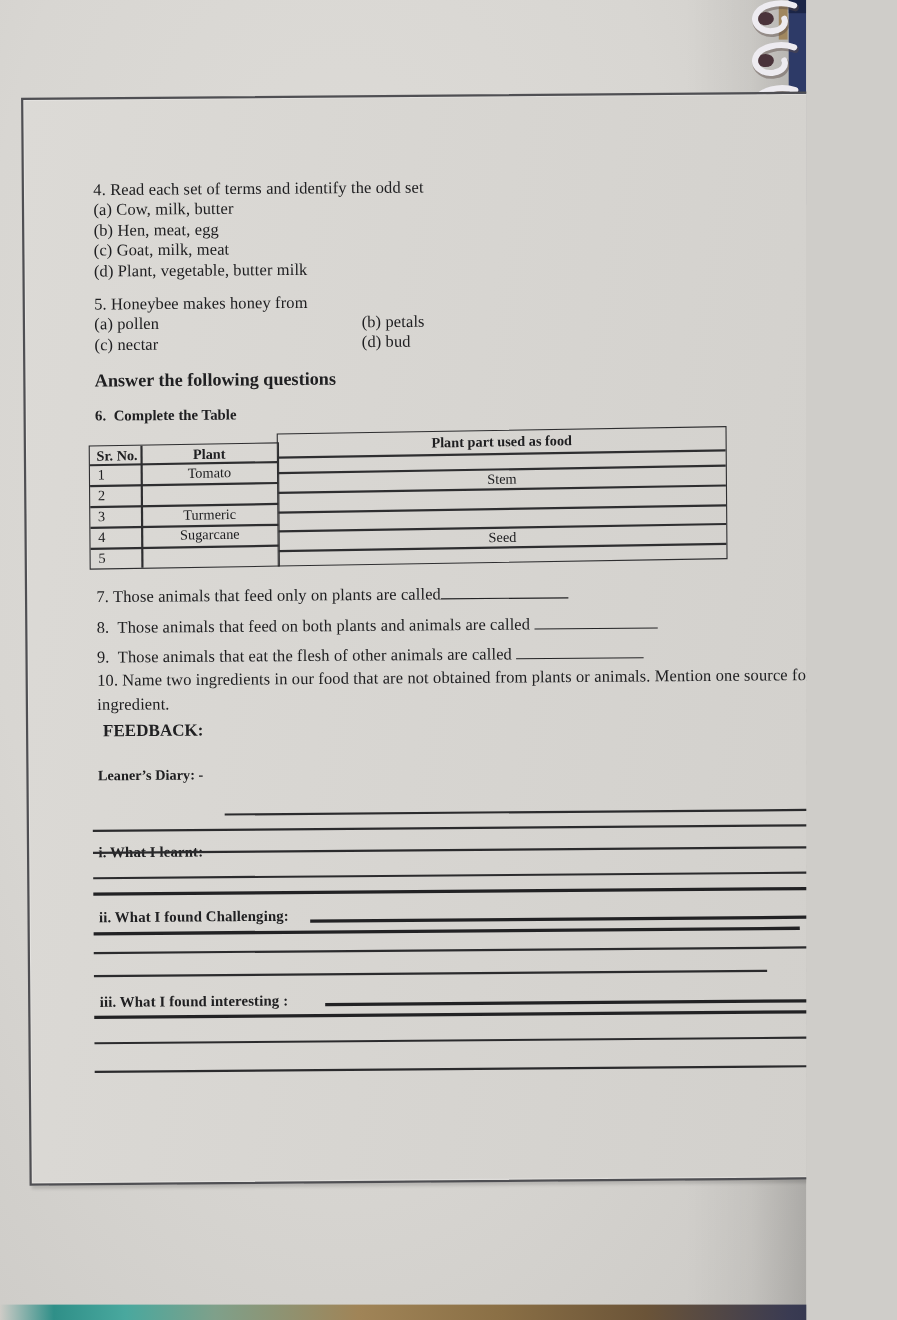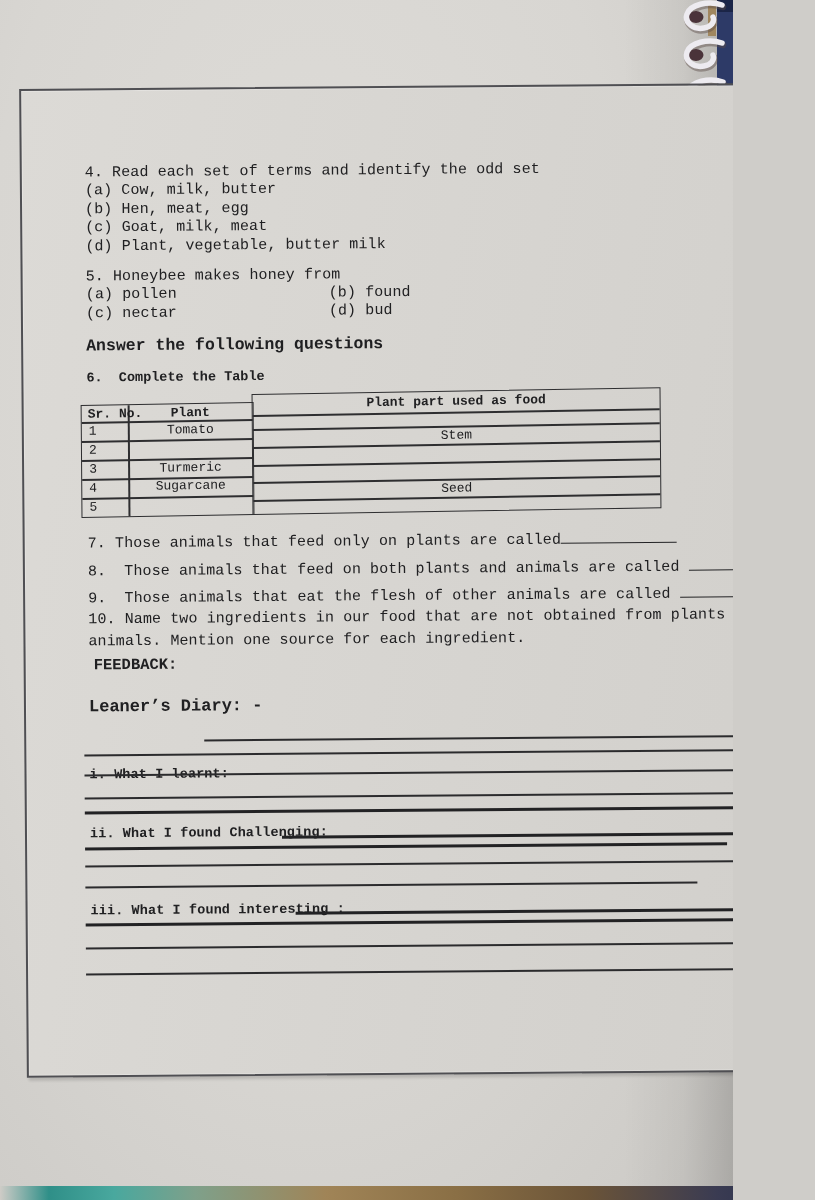--- a/index.html
+++ b/index.html
@@ -1,20 +1,20 @@
 <!DOCTYPE html>
 <html><head>
 <meta charset="utf-8">
 <title>Worksheet photo</title>
 <style>
   html,body{margin:0;padding:0;}
   body{width:815px;height:1200px;overflow:hidden;background:#cfcdc9;}
   .photo{position:relative;width:733px;height:1200px;overflow:hidden;
     background:radial-gradient(ellipse at 42% 32%, #dedcd8 0%, #d8d6d2 55%, #cbc9c5 100%);
-    font-family:Liberation Mono, monospace;color:#202022;}
+    font-family:Liberation Serif, serif;color:#202022;}
   .edge-shade{position:absolute;top:0;right:0;width:110px;height:1200px;
     background:linear-gradient(to right, rgba(0,0,0,0) 0%, rgba(0,0,0,0.05) 55%, rgba(0,0,0,0.16) 100%);}
   .bottom-strip{position:absolute;left:0;bottom:0;width:815px;height:14px;
     background:linear-gradient(90deg,#cfccc7 0%,#2f8f88 6%,#49a89e 14%,#7fa08a 24%,#a08457 40%,#8a6f45 56%,#6b5438 72%,#3a3b52 88%,#222c49 100%);}
   
   .frame{position:absolute;left:23px;top:86px;width:731px;height:985px;
     border:2px solid #4f4f53;transform:rotate(-0.45deg);
     background:linear-gradient(100deg,#dcdad6 0%,#d6d4d0 60%,#d2d0cc 100%);
     box-shadow:2px 3px 3px rgba(0,0,0,0.14), inset 0 0 0 1px rgba(255,255,255,0.25);}
   .abs{position:absolute;}
@@ -88,21 +88,21 @@
       <div>(b) Hen, meat, egg</div>
       <div>(c) Goat, milk, meat</div>
       <div>(d) Plant, vegetable, butter milk</div>
     </div>
 
     <div class="abs q" style="left:63px;top:178px;width:620px;">
       <div>5. Honeybee makes honey from</div>
       <div style="position:relative;">
         <div>(a) pollen</div>
         <div>(c) nectar</div>
-        <div class="abs" style="left:243px;top:0;">(b) found</div>
+        <div class="abs" style="left:243px;top:0;">(b) petals</div>
         <div class="abs" style="left:243px;top:18px;text-align:center;">(d) bud</div>
       </div>
     </div>
 
     <div class="abs b" style="left:63px;top:246px;font-size:16.5px;">Answer the following questions</div>
 
     <div class="abs b pre" style="left:63px;top:280px;font-size:13.5px;">6.  Complete the Table</div>
 
     <div class="tbl" style="left:57px;top:312px;width:578px;height:120px;">
 
@@ -138,21 +138,21 @@
       </div>
     </div>
 
     <div class="abs q pre" style="left:63px;top:443px;"><span>7. Those animals that feed only on plants are called</span><span class="blank" style="width:116px;"></span></div>
     <div class="abs q pre" style="left:63px;top:471px;"><span>8.  Those animals that feed on both plants and animals are called </span><span class="blank" style="width:112px;"></span></div>
     <div class="abs q pre" style="left:63px;top:498px;"><span>9.  Those animals that eat the flesh of other animals are called </span><span class="blank" style="width:116px;"></span></div>
 
     <div class="abs q" style="left:63px;top:519px;width:692px;line-height:21.5px;">10. Name two ingredients in our food that are not obtained from plants or animals. Mention one source for each ingredient.</div>
 
     <div class="abs b" style="left:68px;top:566px;font-size:15.5px;">FEEDBACK:</div>
-    <div class="abs b" style="left:63px;top:607px;font-size:17px;">Leaner’s Diary: -</div>
+    <div class="abs b" style="left:63px;top:607px;font-size:13px;">Leaner’s Diary: -</div>
 
     <div class="abs feedback-label" style="left:63px;top:633px;margin-top:44px;">i. What I learnt:</div>
     <div class="rline" style="left:178px;top:650px;width:550px;height:1.8px;"></div>
     <div class="rline" style="left:58px;top:664px;width:670px;"></div>
     <div class="rline" style="left:58px;top:684px;width:672px;"></div>
     <div class="rline" style="left:58px;top:707px;width:673px;"></div>
     <div class="rline thick" style="left:58px;top:721px;width:673px;"></div>
 
     <div class="abs feedback-label" style="left:63px;top:736px;">ii. What I found Challenging:</div>
     <div class="rline thick" style="left:255px;top:747px;width:476px;"></div>

